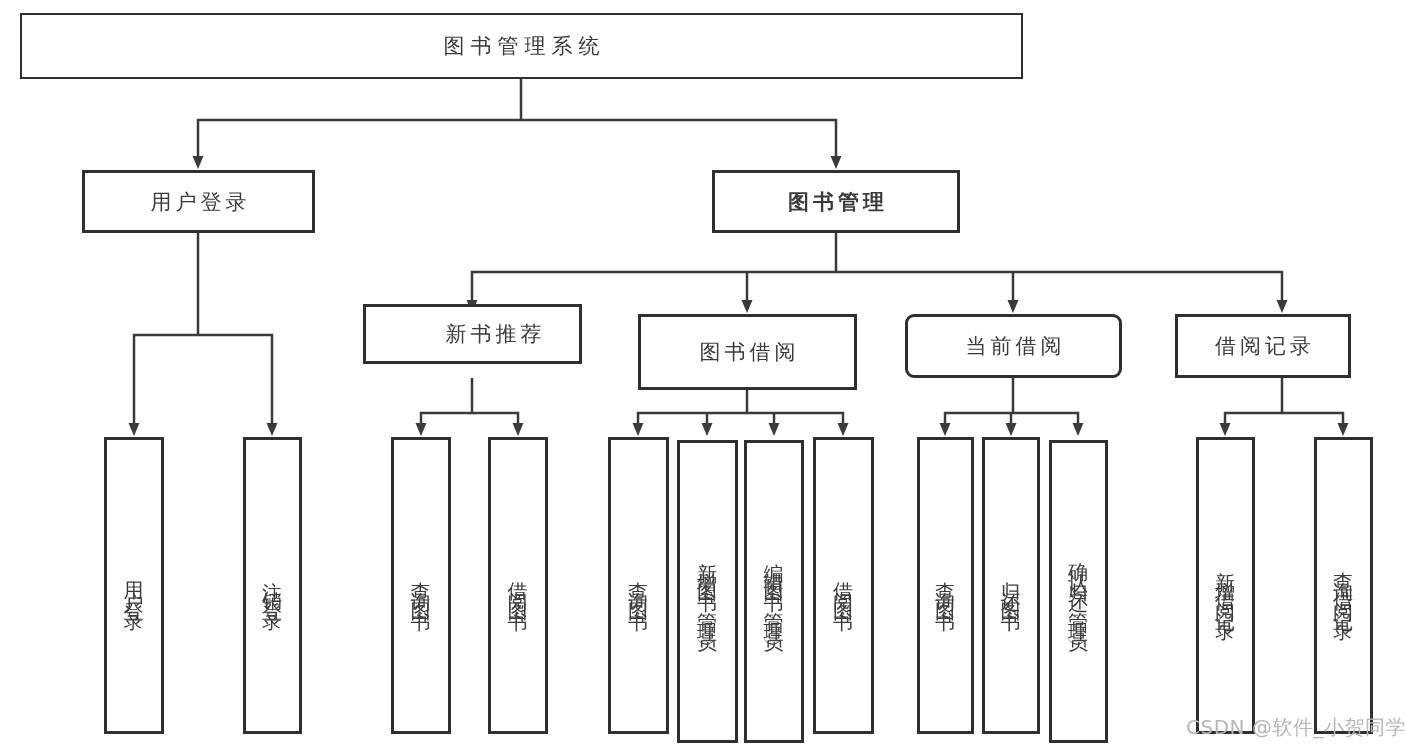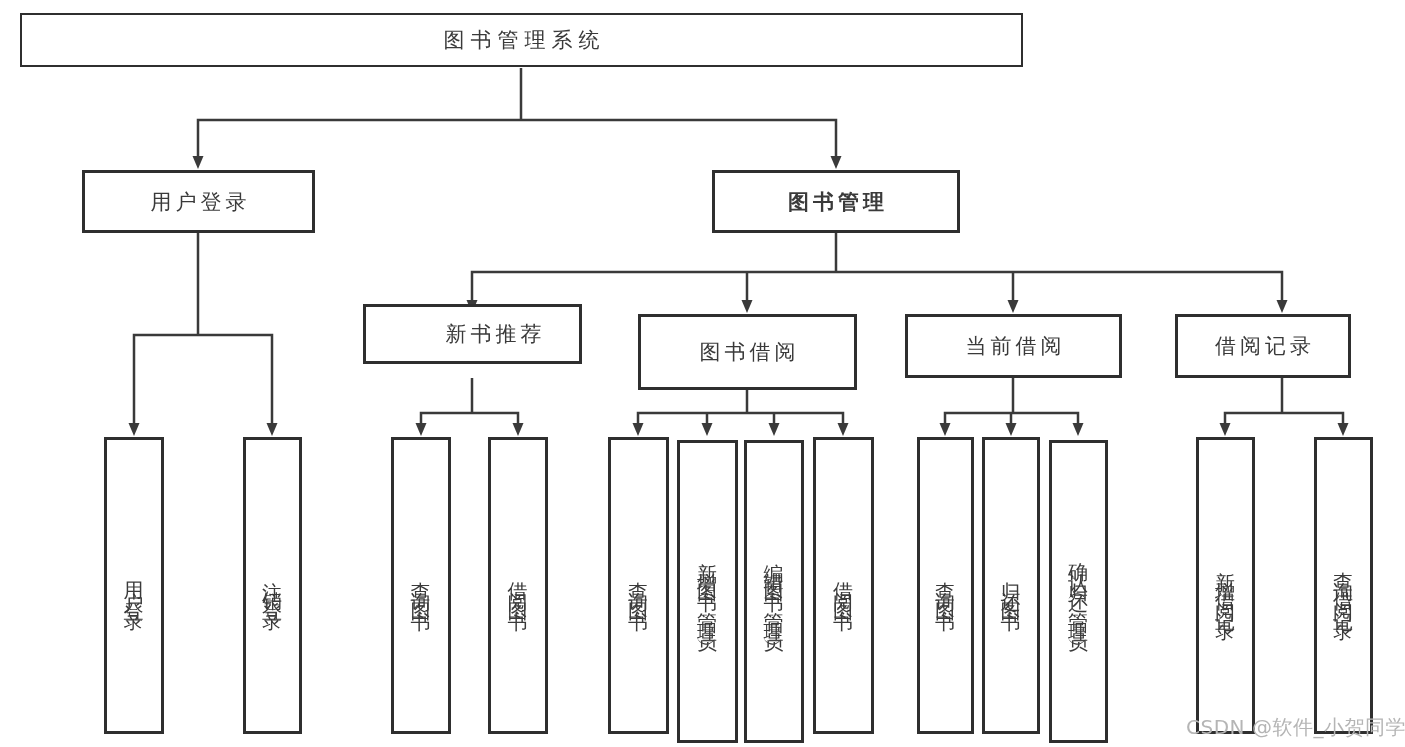--- a/index.html
+++ b/index.html
@@ -92,38 +92,38 @@
       <polygon points="768.5,423 779.5,423 774,436"></polygon>
       <polygon points="837.5,423 848.5,423 843,436"></polygon>
       <polygon points="939.5,423 950.5,423 945,436"></polygon>
       <polygon points="1005.5,423 1016.5,423 1011,436"></polygon>
       <polygon points="1072.5,423 1083.5,423 1078,436"></polygon>
       <polygon points="1219.5,423 1230.5,423 1225,436"></polygon>
       <polygon points="1337.5,423 1348.5,423 1343,436"></polygon>
     </g>
   </svg>
 
-  <div class="box root" style="left:20px; top:13px; width:1003px; height:54px;">
+  <div class="box root" style="left:20px; top:13px; width:1003px; height:66px;">
     <span class="h-label">图书管理系统</span>
   </div>
 
   <div class="box" style="left:82px; top:170px; width:233px; height:63px;">
     <span class="h-label">用户登录</span>
   </div>
   <div class="box" style="left:712px; top:170px; width:248px; height:63px;font-weight:bold;">
     <span class="h-label">图书管理</span>
   </div>
 
   <div class="box" style="left:363px; top:304px; width:219px; height:60px;padding-left:42px;">
     <span class="h-label">新书推荐</span>
   </div>
   <div class="box" style="left:638px; top:314px; width:219px; height:76px;">
     <span class="h-label">图书借阅</span>
   </div>
-  <div class="box" style="left:905px; top:314px; width:217px; height:64px;">
+  <div class="box" style="left:905px; top:314px; width:217px; height:64px;border-radius:9px;">
     <span class="h-label">当前借阅</span>
   </div>
   <div class="box" style="left:1175px; top:314px; width:176px; height:64px;">
     <span class="h-label">借阅记录</span>
   </div>
 
   <div class="box" style="left:104px; top:437px; width:60px; height:297px;">
     <span class="v-label">用户登录</span>
   </div>
   <div class="box" style="left:243px; top:437px; width:59px; height:297px;">

